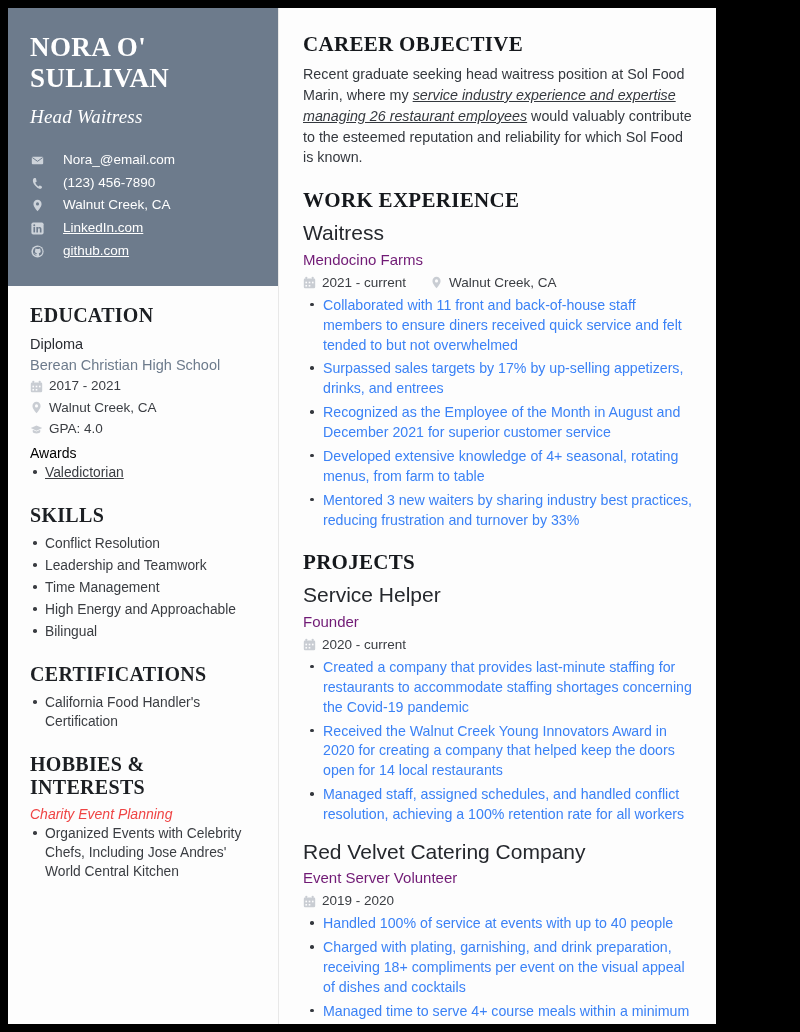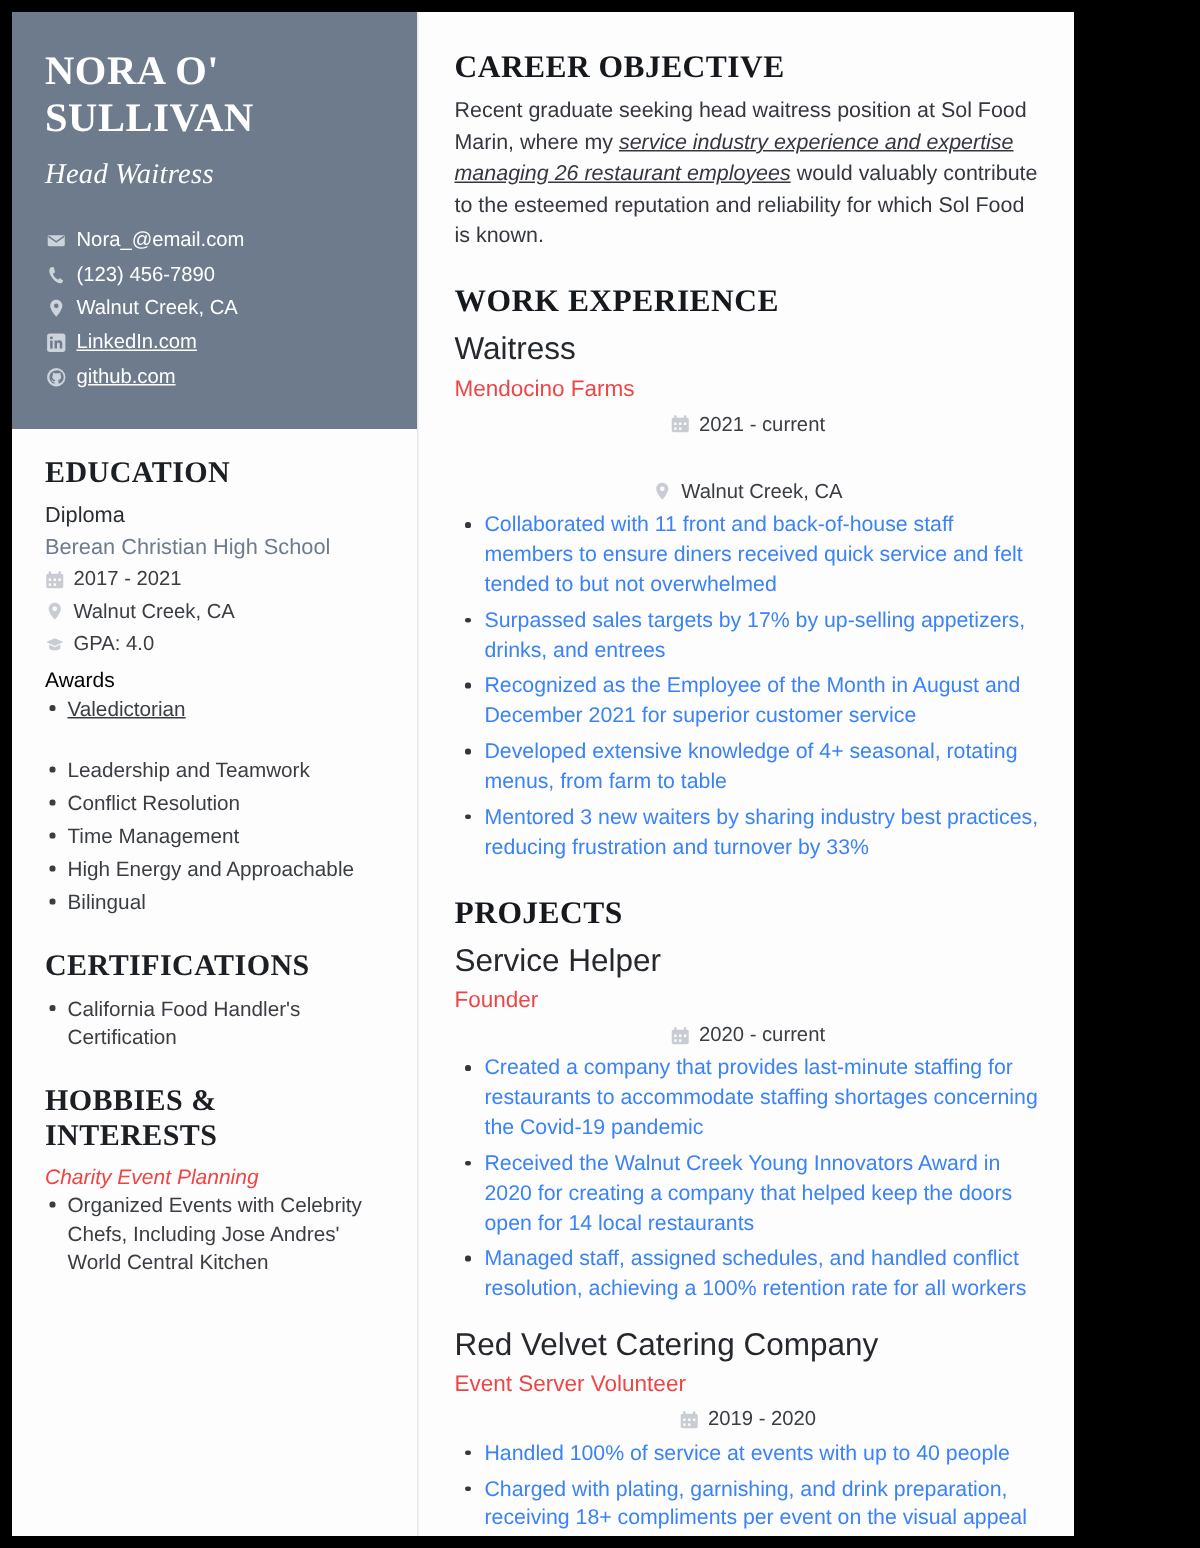--- a/index.html
+++ b/index.html
@@ -42,21 +42,21 @@
     font-style: italic;
     font-size: 19px;
     color: #ffffff;
     margin-top: 11px;
     letter-spacing: 0.2px;
   }
   .contact-list { margin-top: 22px; }
   .contact-row {
     display: flex;
     align-items: center;
-    gap: 7px;
+    gap: 19px;
     color: #ffffff;
     font-size: 13.5px;
     line-height: 1.55;
     margin-bottom: 2px;
   }
   .contact-row .ico {
     width: 14px; height: 14px;
     flex: 0 0 14px;
     display: flex; align-items: center; justify-content: center;
   }
@@ -135,27 +135,27 @@
   .objective .u { text-decoration: underline; font-style: italic; }
   .main-block { margin-bottom: 20px; }
   .role {
     font-size: 21px;
     color: #25282d;
     font-weight: normal;
     line-height: 1.25;
   }
   .employer {
     font-size: 15px;
-    color: #ef4444;
+    color: #701a75;
     line-height: 1.4;
     margin-top: 2px;
   }
   .meta-line {
     display: flex; align-items: center;
-    gap: 24px; margin-top: 2px; margin-bottom: 2px; flex-direction: column;
+    gap: 24px; margin-top: 2px; margin-bottom: 2px;
   }
   .entry { margin-bottom: 14px; }
   ul.mbul { list-style: none; margin: 3px 0 0 0; padding: 0; }
   ul.mbul > li {
     position: relative;
     padding-left: 20px;
     font-size: 14.2px;
     color: #3b82f6;
     line-height: 1.4;
     margin-bottom: 4px;
@@ -272,23 +272,24 @@
           <span>GPA: 4.0</span>
         </div>
 
         <div class="awards-label">Awards</div>
         <ul class="bul" id="awards-list">
             <li class="ul-underline"><span>Valedictorian</span></li>
           </ul>
       </div>
 
       <div class="sec-block">
+        <div class="sec-title">SKILLS</div>
         <ul class="bul" id="skills-list">
+            <li><span>Conflict Resolution</span></li>
             <li><span>Leadership and Teamwork</span></li>
-            <li><span>Conflict Resolution</span></li>
             <li><span>Time Management</span></li>
             <li><span>High Energy and Approachable</span></li>
             <li><span>Bilingual</span></li>
           </ul>
       </div>
 
       <div class="sec-block">
         <div class="sec-title">CERTIFICATIONS</div>
         <ul class="bul" id="certs-list">
             <li><span>California Food Handler's Certification</span></li>

